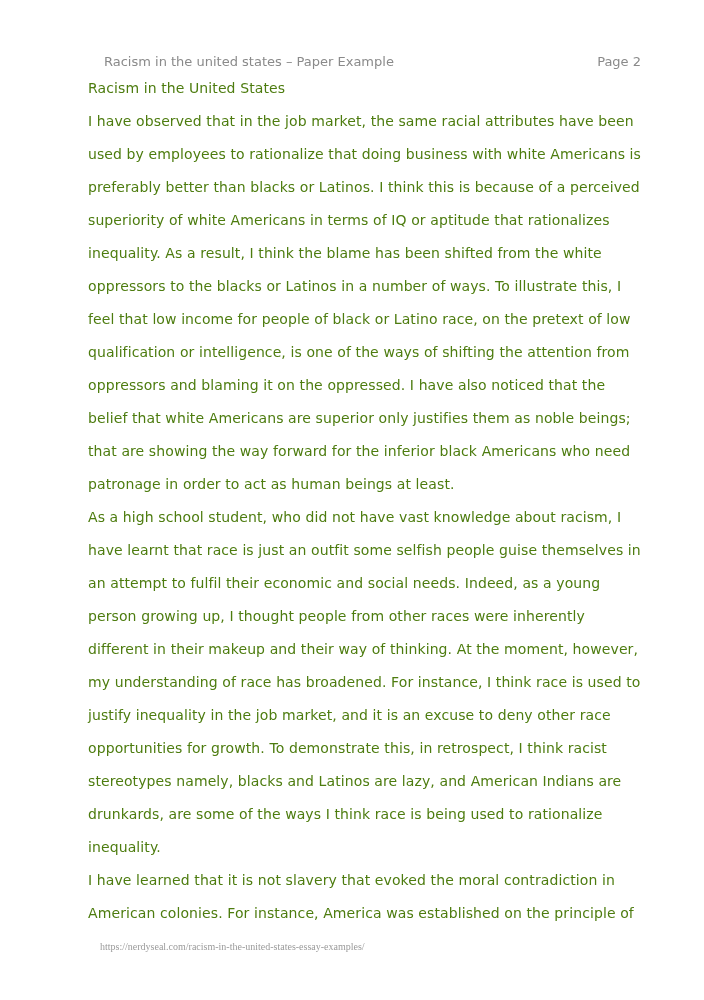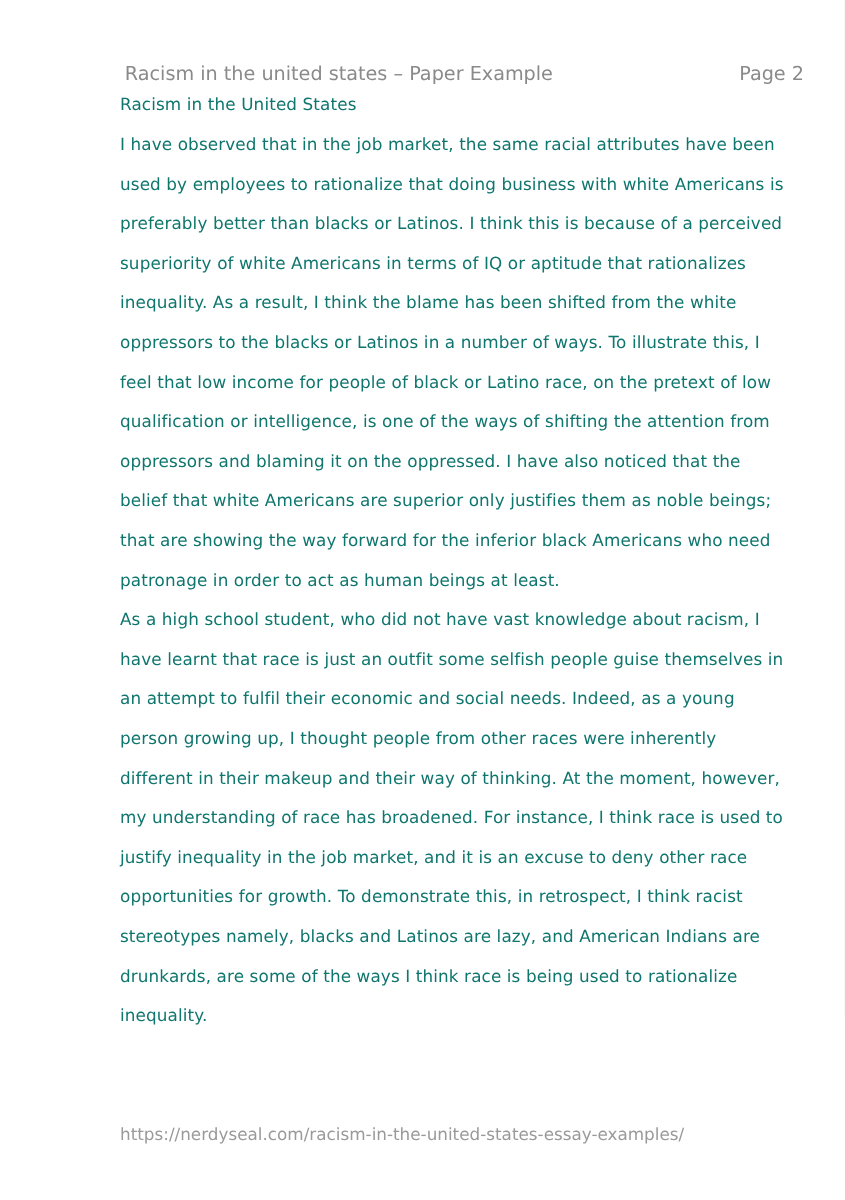--- a/index.html
+++ b/index.html
@@ -14,63 +14,64 @@
     margin: 0 auto;
     background: #ffffff;
     overflow: hidden;
     font-family: "DejaVu Sans", "Liberation Sans", sans-serif;
     -webkit-font-smoothing: antialiased;
   }
   .header {
     position: absolute;
     top: 42px;
     left: 104px;
-    right: 34px;
+    right: 63px;
     display: flex;
     justify-content: space-between;
     align-items: baseline;
-    font-size: 16px;
+    font-size: 13px;
     line-height: 16px;
     color: #8a8a8a;
   }
   .header-title {
     white-space: pre;
   }
   .header-page {
     white-space: pre;
     margin-top: 12px;
   }
   .doc-body {
     position: absolute;
     top: 72px;
-    left: 100px;
+    left: 88px;
     width: 600px;
     font-size: 14px;
     line-height: 33px;
-    color: #0f766e;
+    color: #4d7c0f;
     letter-spacing: 0.1px;
   }
   .doc-heading {
     white-space: pre;
     margin: 0;
     font-weight: normal;
     font-size: 14px;
   }
   .para {
     white-space: pre;
     margin: 0;
   }
   .footer {
     position: absolute;
     top: 930px;
     left: 100px;
     right: 49px;
-    font-size: 14px;
+    font-size: 10px;
     line-height: 33px;
     color: #9a9a9a;
+    font-family: Liberation Serif, serif;
   }
   .footer-url {
     white-space: pre;
     text-decoration: none;
     cursor: pointer;
   }
 </style>
 </head>
 <body>
 
@@ -99,19 +100,21 @@
 have learnt that race is just an outfit some selfish people guise themselves in
 an attempt to fulfil their economic and social needs. Indeed, as a young
 person growing up, I thought people from other races were inherently
 different in their makeup and their way of thinking. At the moment, however,
 my understanding of race has broadened. For instance, I think race is used to
 justify inequality in the job market, and it is an excuse to deny other race
 opportunities for growth. To demonstrate this, in retrospect, I think racist
 stereotypes namely, blacks and Latinos are lazy, and American Indians are
 drunkards, are some of the ways I think race is being used to rationalize
 inequality.</div>
+    <div class="para">I have learned that it is not slavery that evoked the moral contradiction in
+American colonies. For instance, America was established on the principle of</div>
   </div>
 
   <div class="footer">
     <span class="footer-url">https://nerdyseal.com/racism-in-the-united-states-essay-examples/</span>
   </div>
 
 </div>
 
 </body></html>

